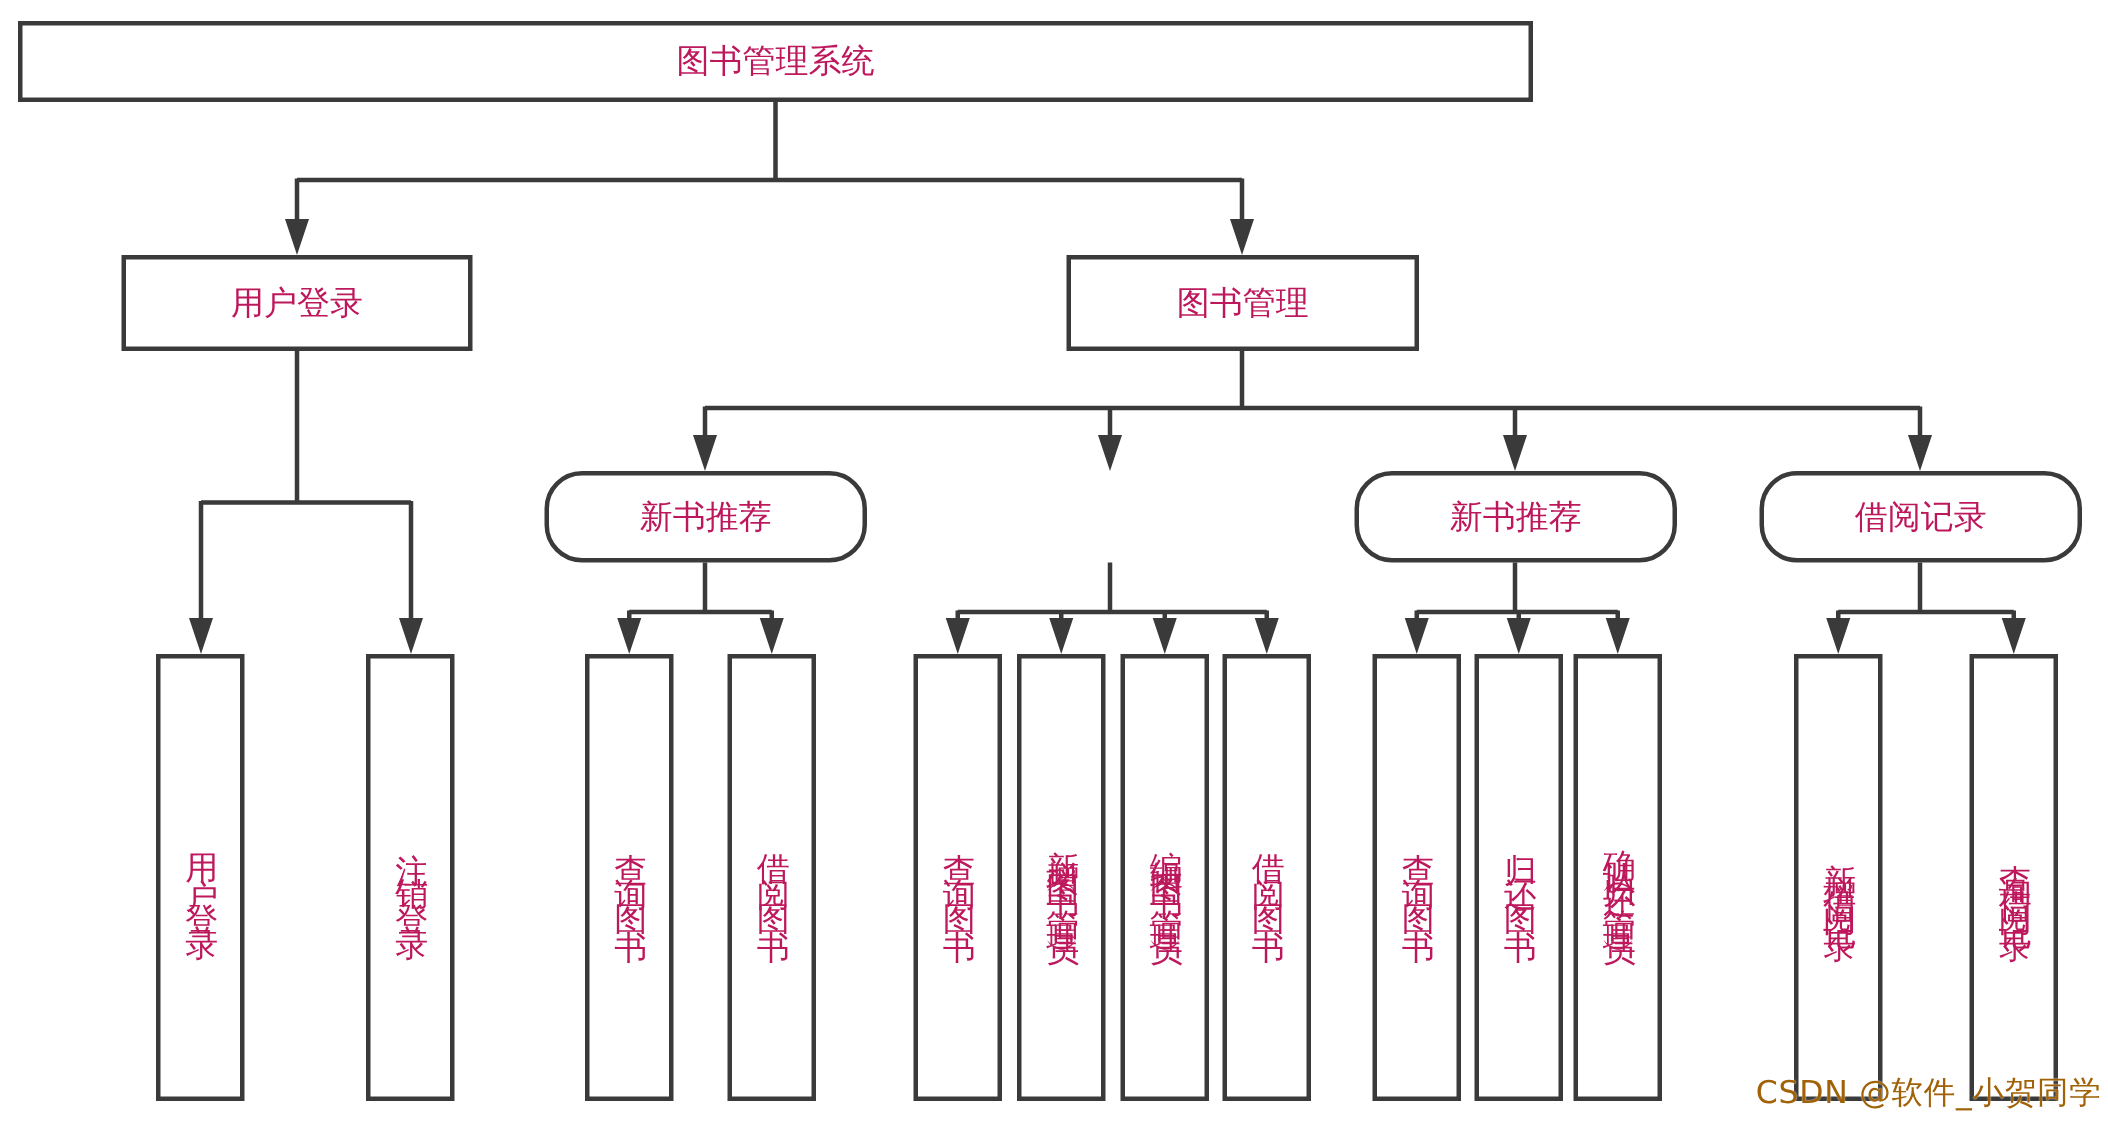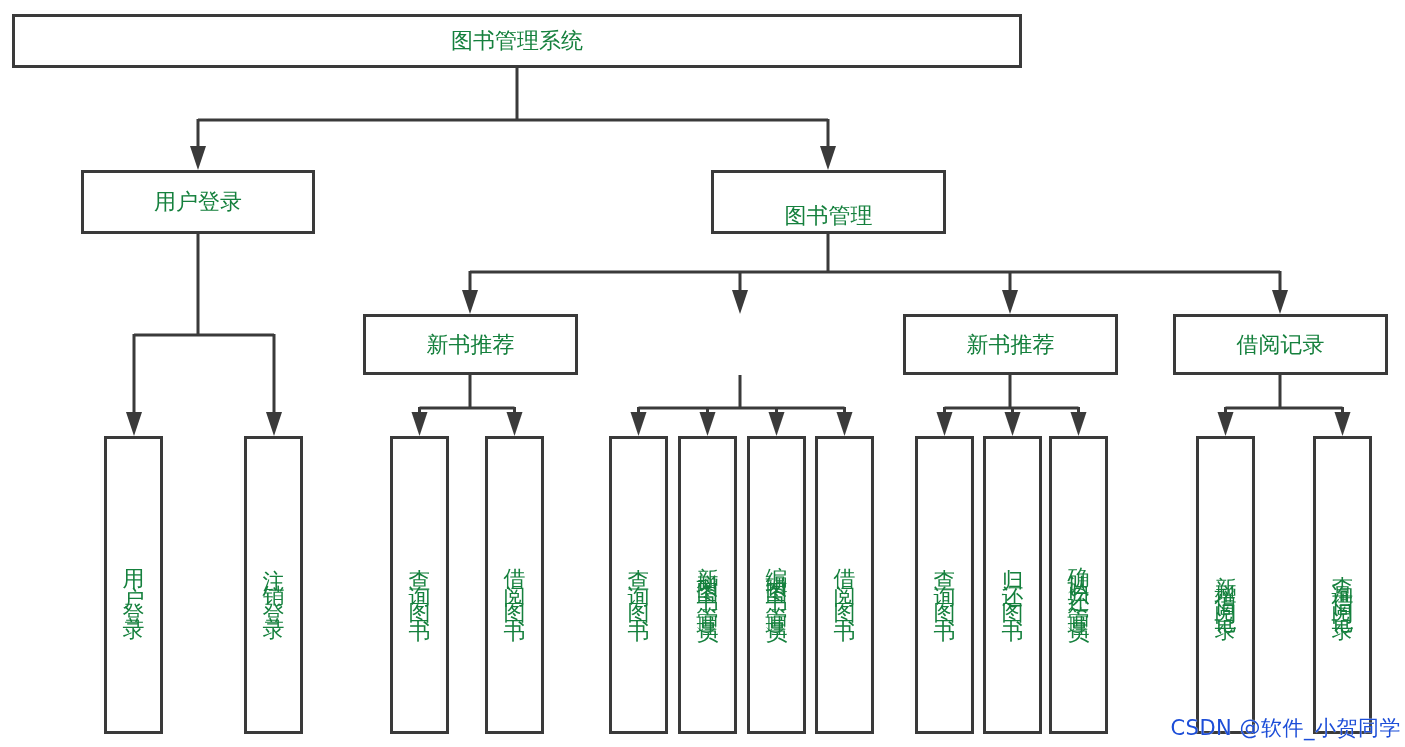--- a/index.html
+++ b/index.html
@@ -4,40 +4,40 @@
 <style>
   html,body{margin:0;padding:0;background:#fff;}
   #canvas{
     position:relative;width:1405px;height:747px;background:#ffffff;overflow:hidden;
     font-family:"DejaVu Sans","Liberation Sans",sans-serif;color:#333333;
   }
   #connectors{position:absolute;left:0;top:0;width:1405px;height:747px;}
   .box{
     position:absolute;border:3px solid #3a3a3a;background:#ffffff;
     display:flex;align-items:center;justify-content:center;
-    font-size:22px;color:#15803d;box-sizing:content-box;z-index:2;
+    font-size:22px;color:#be185d;box-sizing:content-box;z-index:2;
   }
   .root{left:12px;top:14px;width:1004px;height:48px;}
   .l2a{left:81px;top:170px;width:228px;height:58px;}
-  .l2b{left:711px;top:170px;width:229px;height:58px;align-items:flex-end;}
-  .l3{top:314px;width:209px;height:55px;}
+  .l2b{left:711px;top:170px;width:229px;height:58px;}
+  .l3{top:314px;width:209px;height:55px;border-radius:25px;}
   .p1{left:363px}.p2{left:633px}.p3{left:903px}.p4{left:1173px}
   .leaf{top:436px;width:53px;height:292px;}
   .leaf-1{left:104px}.leaf-2{left:244px}
   .leaf-3{left:390px}.leaf-4{left:485px}
   .leaf-5{left:609px}.leaf-6{left:678px}.leaf-7{left:747px}.leaf-8{left:815px}
   .leaf-9{left:915px}.leaf-10{left:983px}.leaf-11{left:1049px}
   .leaf-12{left:1196px}.leaf-13{left:1313px}
   .v-text{writing-mode:vertical-rl;text-orientation:mixed;line-height:1;}
   .ls-wide{letter-spacing:17px;}
   .ls-med{letter-spacing:9px;}
   .ls-tight{letter-spacing:8px;}
   .watermark{
     position:absolute;right:4px;top:714px;z-index:5;
-    font-size:21px;color:#1d4ed8;letter-spacing:0.5px;white-space:nowrap;
+    font-size:21px;color:#a16207;letter-spacing:0.5px;white-space:nowrap;
     text-shadow:0 0 1px #ffffff;
   }
 </style>
 </head>
 <body>
 
 <div id="canvas">
 
   <svg id="connectors" viewBox="0 0 1405 747" xmlns="http://www.w3.org/2000/svg">
     <g stroke="#3a3a3a" stroke-width="3" fill="none">

